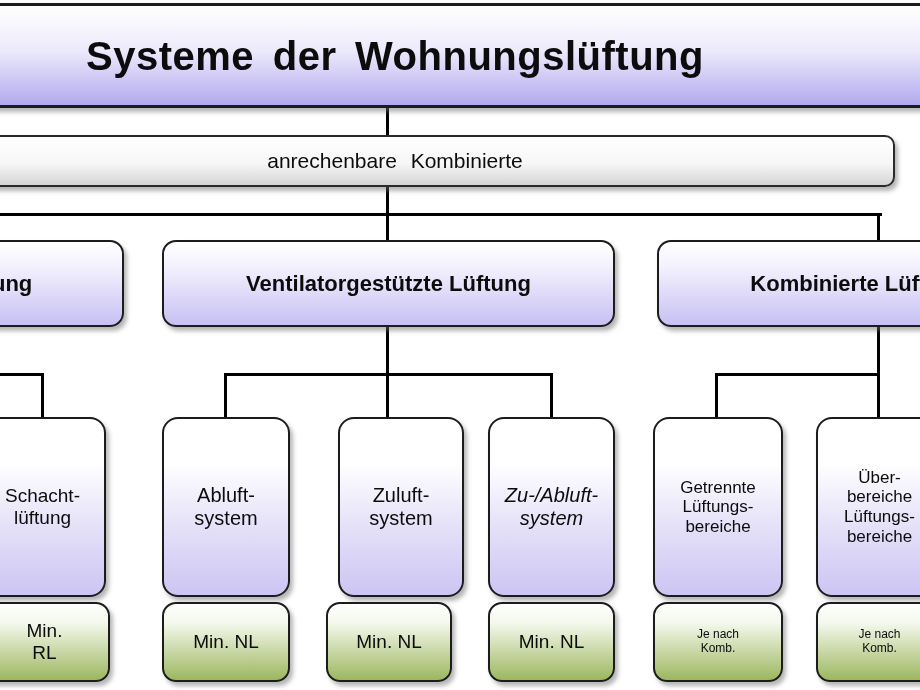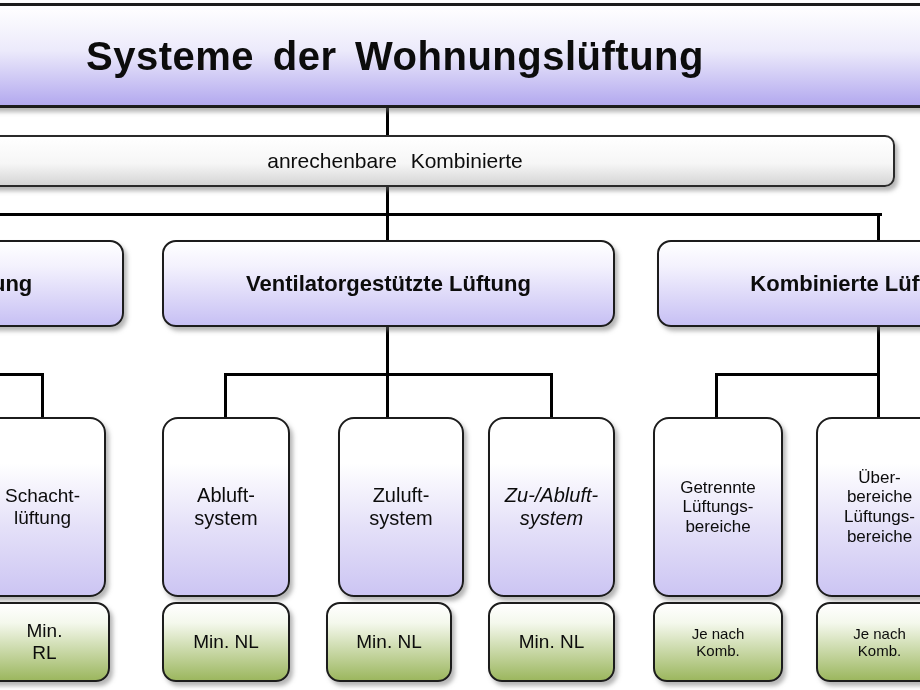--- a/index.html
+++ b/index.html
@@ -37,21 +37,21 @@
     border-radius:16px;
     background:linear-gradient(180deg,#ffffff 0%,#ffffff 25%,#e4e0f8 62%,#ccc5f3 100%);
     font-size:20px;
   }
   .leaf.small{font-size:17px;}
   .green{
     border-radius:14px;
     background:linear-gradient(180deg,#ffffff 0%,#f4f8ec 25%,#9cb75f 100%);
     font-size:19px;
   }
-  .green.small{font-size:15px;}
+  .green.small{font-size:12px;}
   .line{position:absolute;background:#000;}
   .line.v{width:3px;}
   .line.h{height:3px;}
 </style>
 </head>
 <body>
 
 <div id="stage">
 
   <div class="line v" style="left:386px;top:106px;height:31px;"></div>

